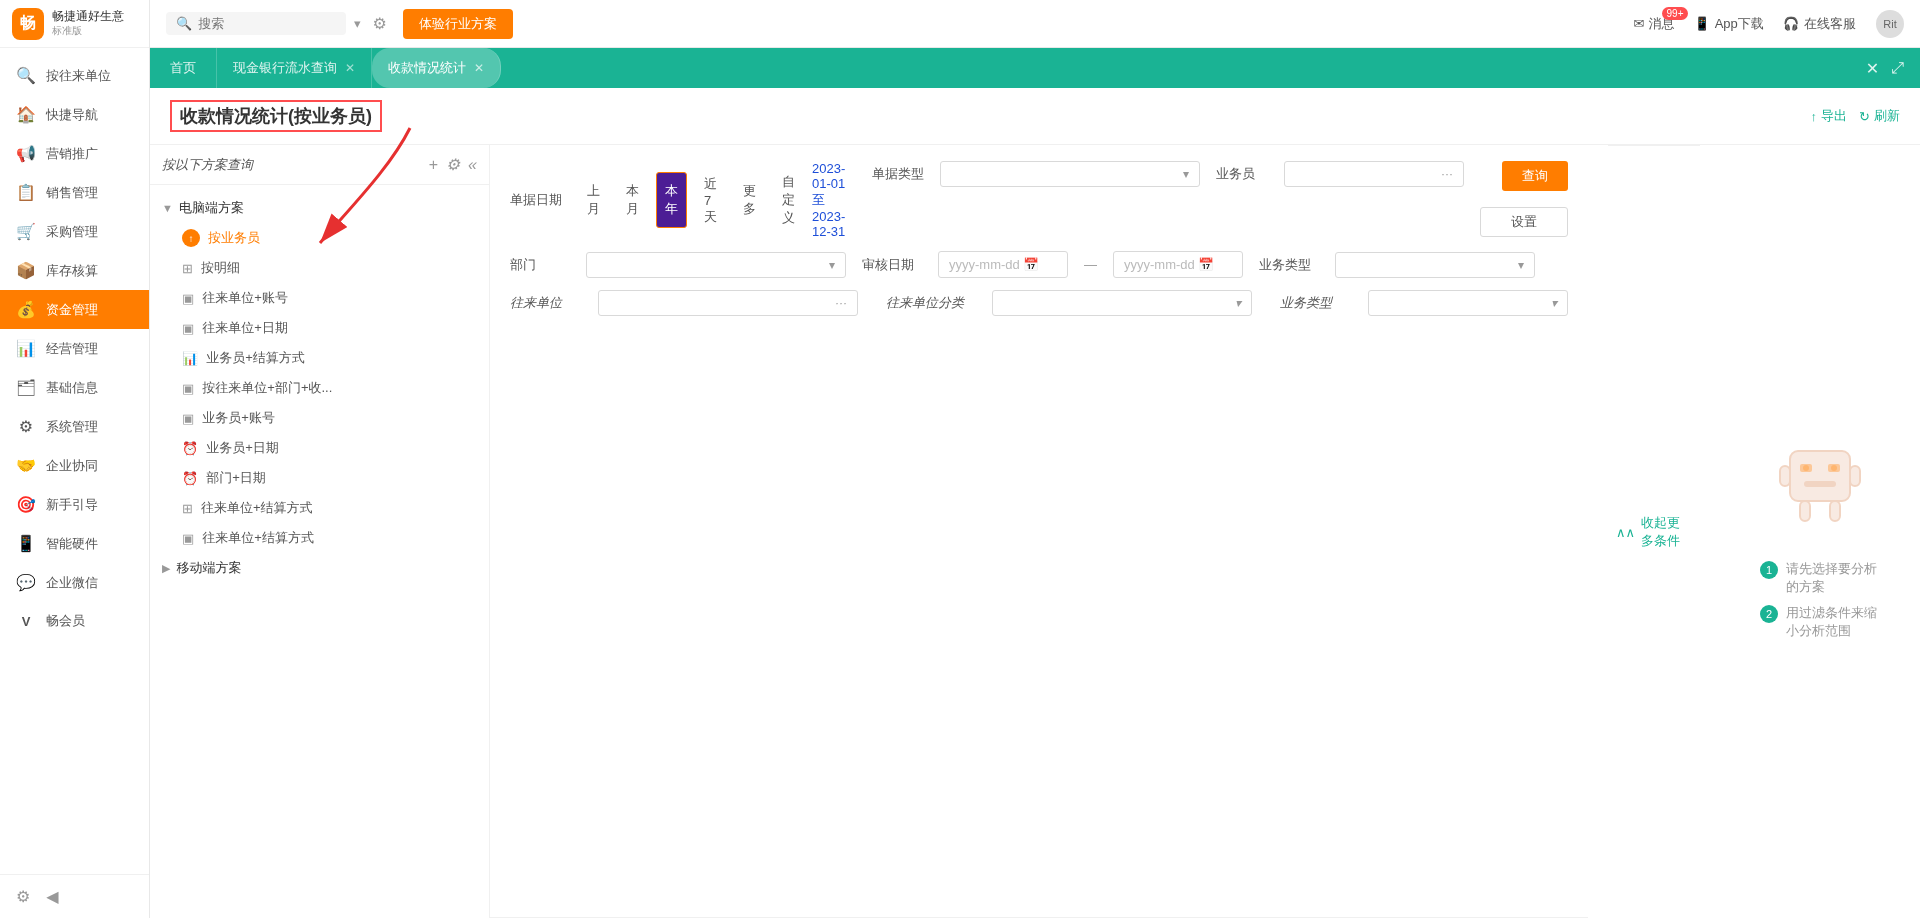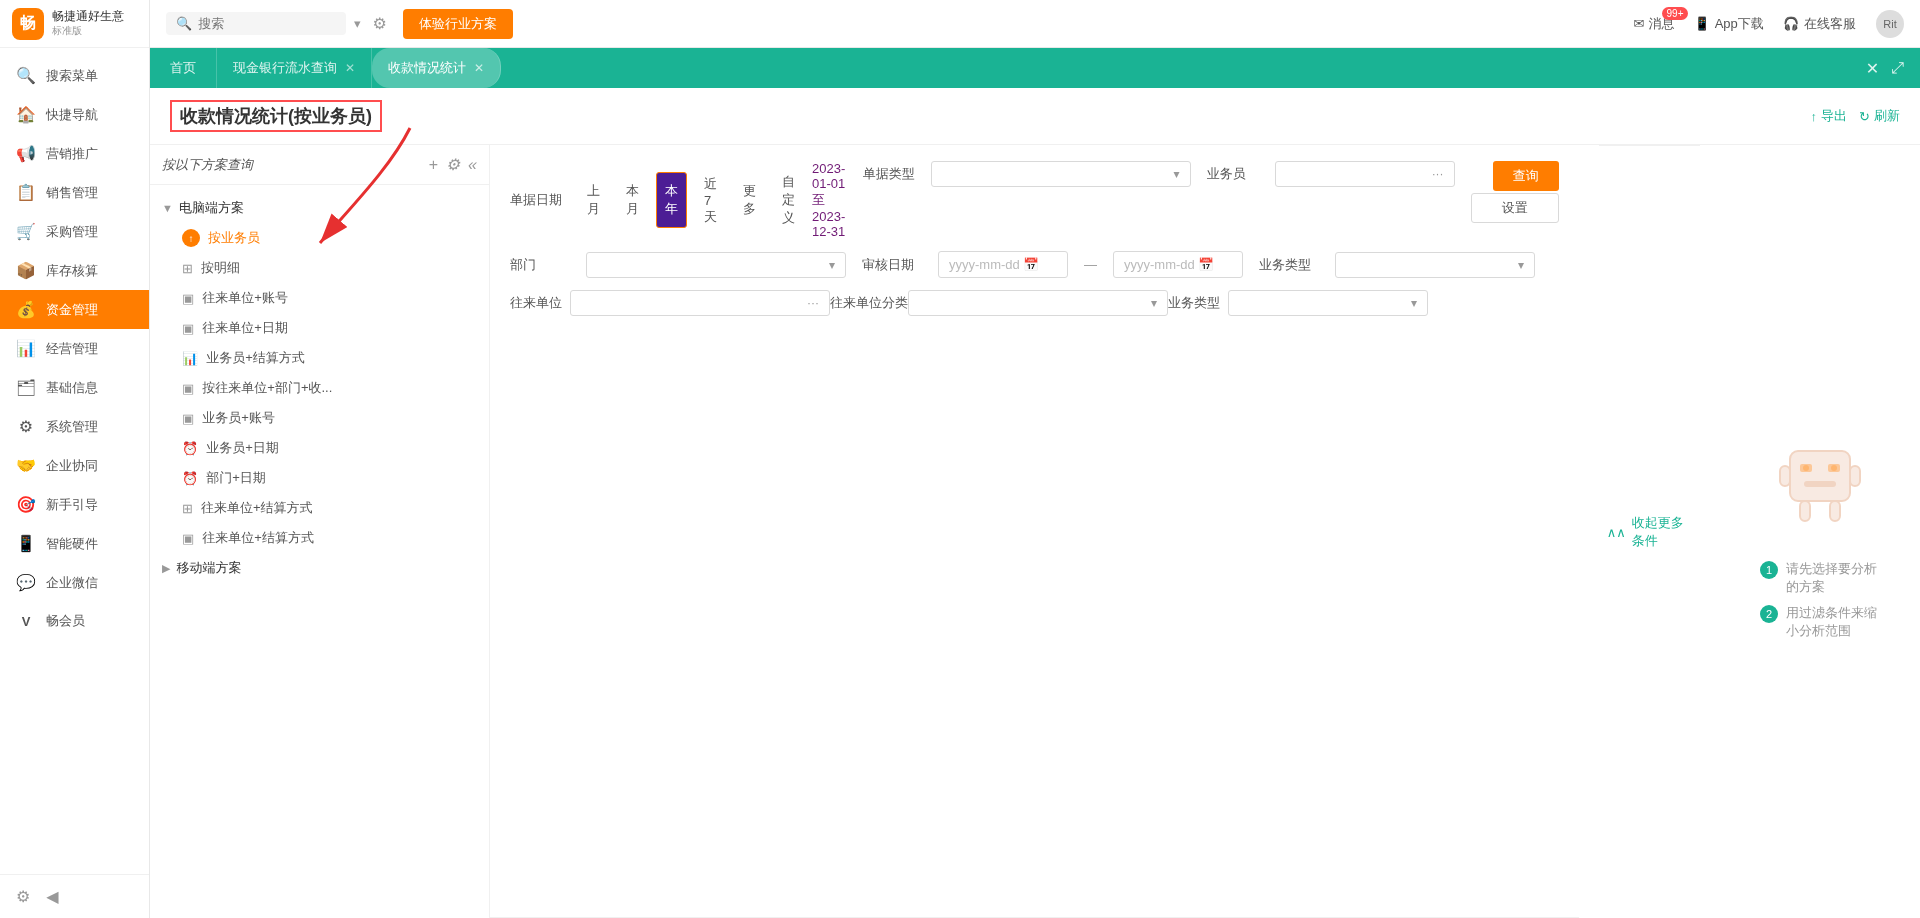--- a/index.html
+++ b/index.html
@@ -153,21 +153,21 @@
     
     .right-panel { flex: 1; display: flex; flex-direction: row; background: #fff; }
     .filter-area { padding: 16px 20px; border-bottom: 1px solid #f0f0f0; }
     .filter-label { color: #555; min-width: 60px; font-size: 13px; white-space: nowrap; }
     .filter-date-group { display: flex; align-items: center; gap: 8px; }
     .date-btn {
       padding: 3px 8px; border-radius: 3px; cursor: pointer; font-size: 13px;
       border: 1px solid transparent; color: #555;
     }
     .date-btn.active { background: #ff7d00; color: #fff; border-color: #ff7d00; }
-    .date-range { color: #701a75; font-size: 13px; }
+    .date-range { color: #1d4ed8; font-size: 13px; }
     .filter-select {
       border: 1px solid #d9d9d9; border-radius: 3px; padding: 5px 10px;
       display: flex; align-items: center; justify-content: space-between;
       min-width: 200px; cursor: pointer; color: #333; font-size: 13px; background: #fff;
     }
     .filter-select.wide { min-width: 280px; }
     .filter-select .select-placeholder { color: #bbb; }
     .filter-select .chevron { color: #999; font-size: 12px; margin-left: 8px; }
     .filter-date-input {
       border: 1px solid #d9d9d9; border-radius: 3px; padding: 5px 10px;
@@ -175,21 +175,21 @@
     }
     .date-separator { color: #999; }
     .btn-query {
       background: #ff7d00; color: #fff; border: none; border-radius: 3px;
       padding: 6px 20px; font-size: 13px; cursor: pointer;
     }
     .btn-setting {
       background: #fff; color: #555; border: 1px solid #d9d9d9; border-radius: 3px;
       padding: 5px 30px; font-size: 13px; cursor: pointer;
     }
-    .filter-actions { display: flex; flex-direction: column; gap: 2px; align-items: flex-end; }
+    .filter-actions { display: flex; flex-direction: column; gap: 16px; align-items: flex-end; }
     .collapse-btn {
       display: flex; align-items: center; justify-content: center; gap: 6px;
       color: #1ab394; font-size: 13px; cursor: pointer; padding: 8px;
       border-top: 1px solid #f0f0f0; margin: 0 20px;
     }
 
     
     .empty-area {
       flex: 1; display: flex; flex-direction: column; align-items: center; justify-content: center;
       padding: 40px;
@@ -220,21 +220,21 @@
   <div class="sidebar-logo">
     <div class="logo-icon">畅</div>
     <div>
       <div class="logo-text">畅捷通好生意</div>
       <div class="logo-badge">标准版</div>
     </div>
   </div>
   <div class="sidebar-nav">
     <div class="nav-item">
       <span class="nav-icon">🔍</span>
-      <span>搜索菜单</span>
+      <span>按往来单位</span>
     </div>
     <div class="nav-item">
       <span class="nav-icon">🏠</span>
       <span>快捷导航</span>
     </div>
     <div class="nav-item">
       <span class="nav-icon">📢</span>
       <span>营销推广</span>
     </div>
     <div class="nav-item">
@@ -484,21 +484,21 @@
               <span class="select-placeholder">yyyy-mm-dd</span>
               <span style="color:#999;">📅</span>
             </div>
             <span class="filter-label">业务类型</span>
             <div class="filter-select" style="min-width:200px;">
               <span class="select-placeholder"></span>
               <span class="chevron">▾</span>
             </div>
           </div>
 
-          <div style="display:flex; align-items:center; gap:0;">
+          <div style="display:flex; align-items:center; gap:28px;font-style:italic;">
             <span class="filter-label">往来单位</span>
             <div class="filter-select wide" style="min-width:260px;">
               <span class="select-placeholder"></span>
               <span class="chevron">···</span>
             </div>
             <span class="filter-label">往来单位分类</span>
             <div class="filter-select wide" style="min-width:260px;">
               <span class="select-placeholder"></span>
               <span class="chevron">▾</span>
             </div>

